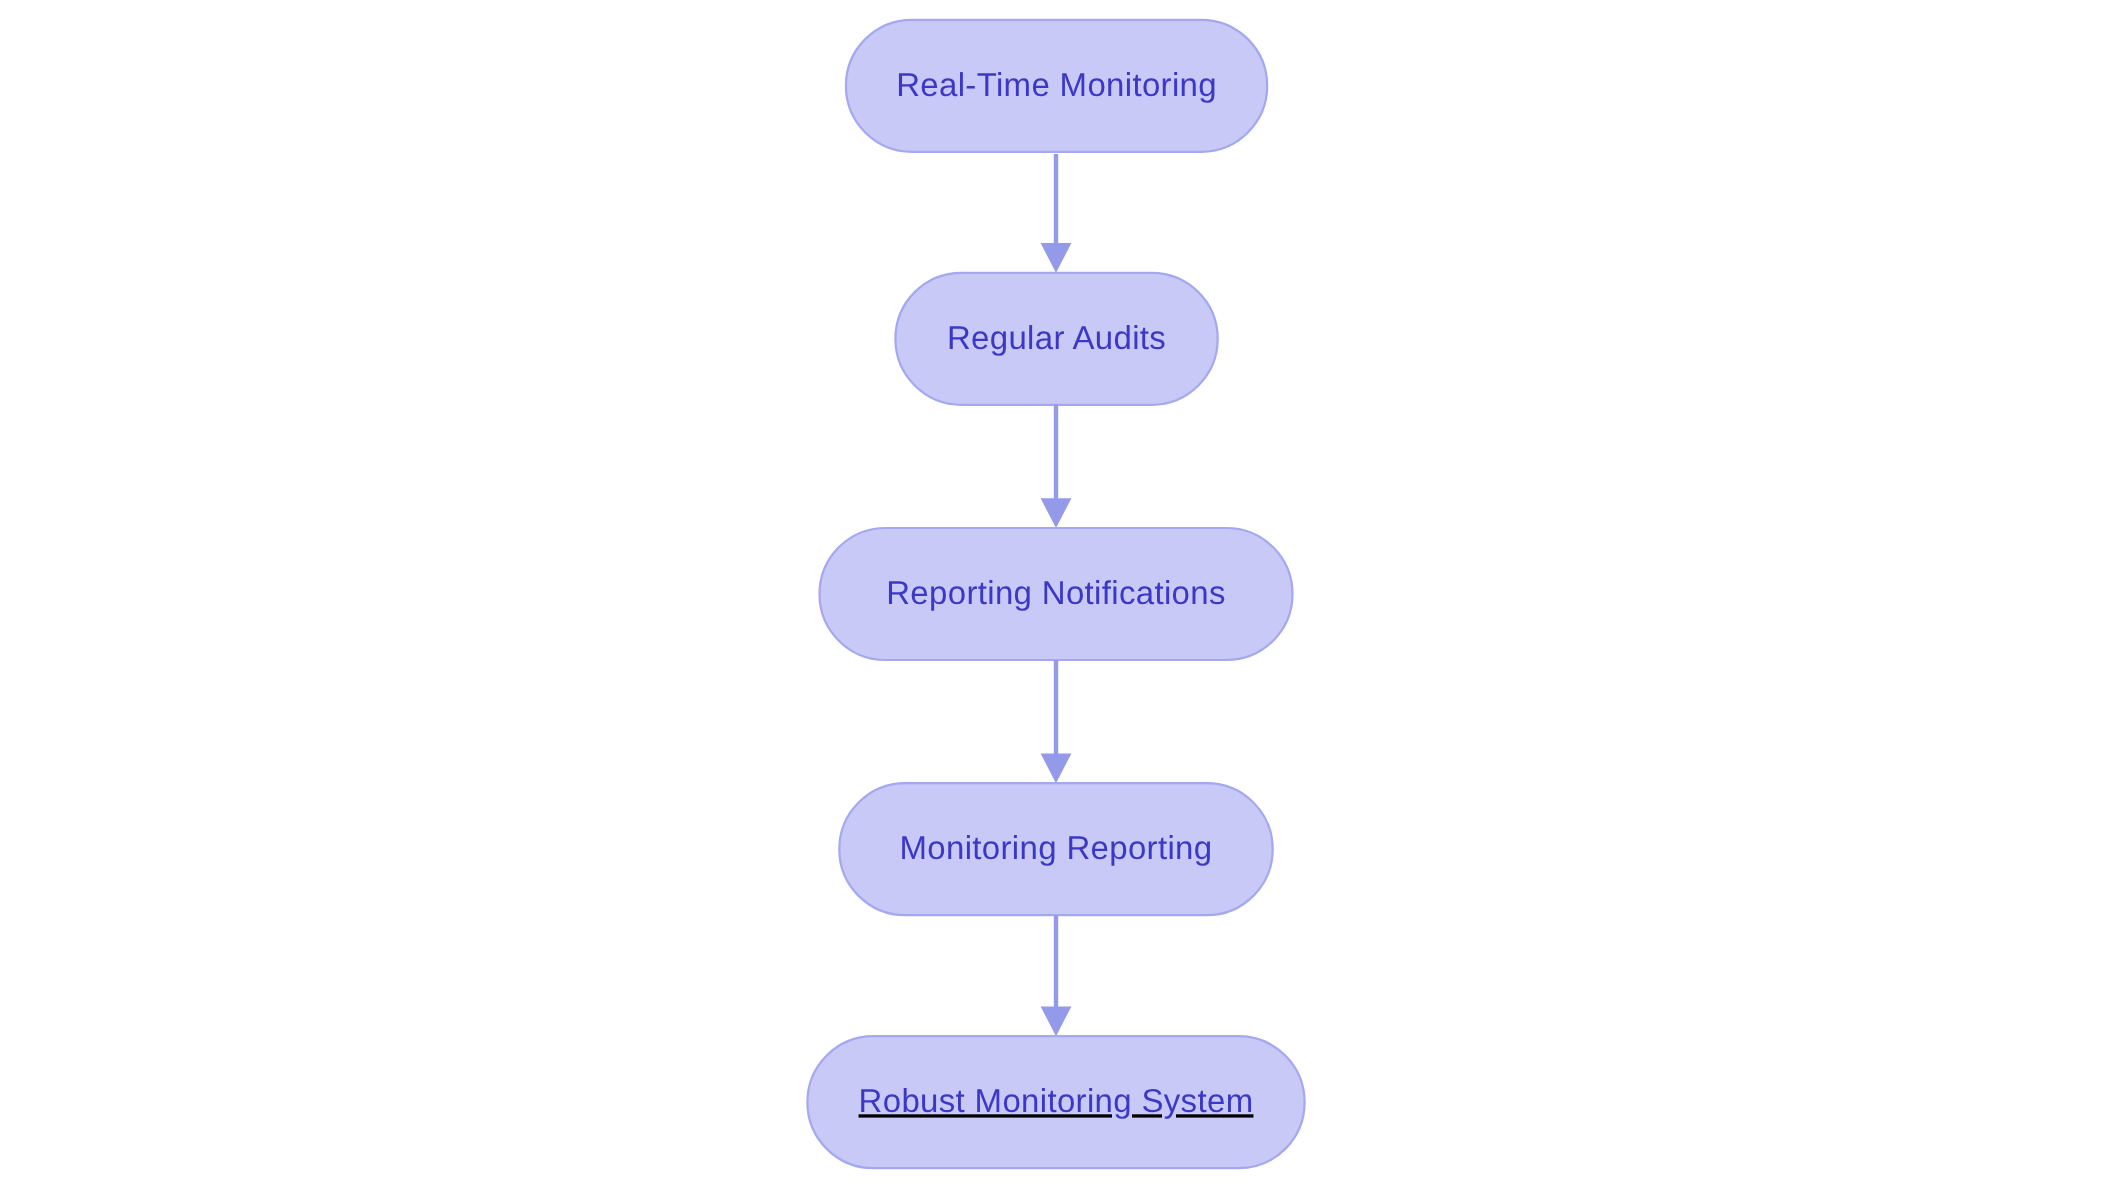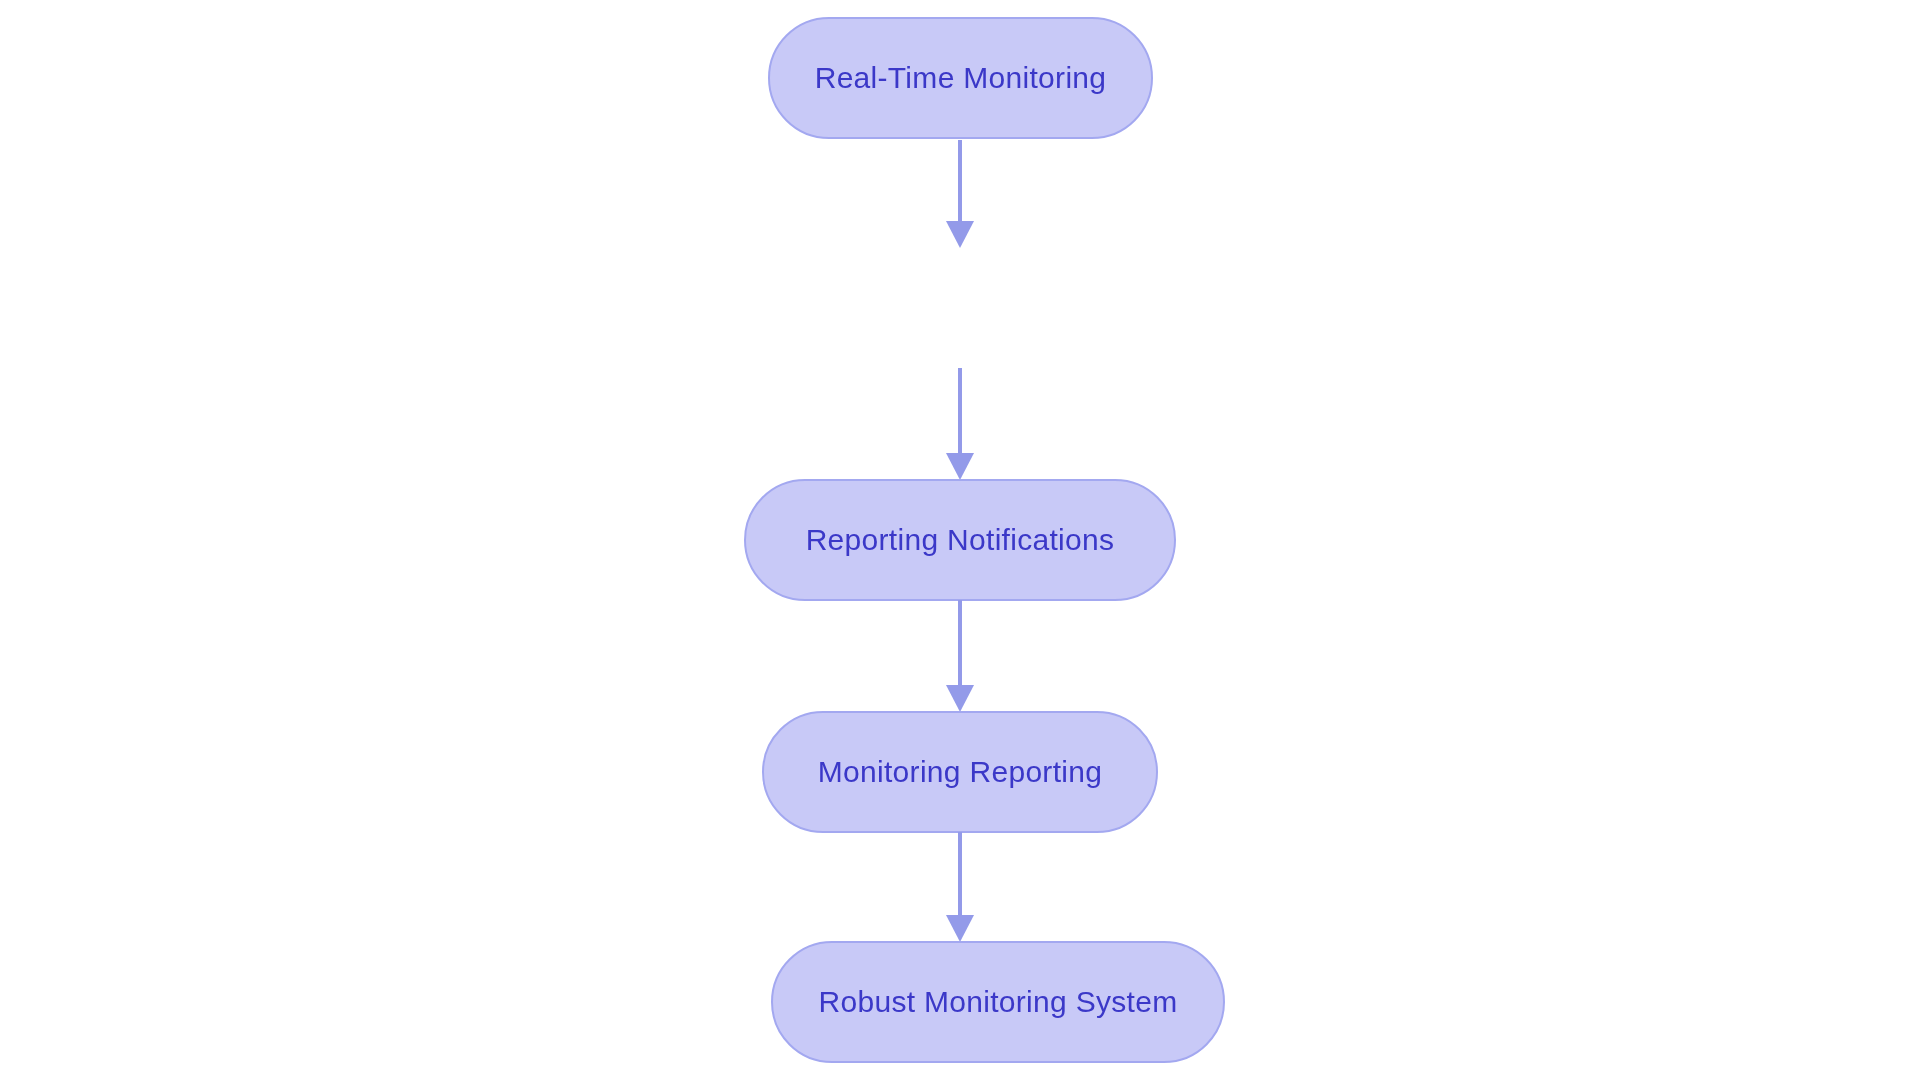--- a/index.html
+++ b/index.html
@@ -35,21 +35,21 @@
     color: var(--text-color);
     font-size: 30px;
     font-weight: 500;
     letter-spacing: 0.3px;
     white-space: nowrap;
   }
   .n1 { left: 768px; top: 17px;  width: 385px; }
   .n2 { left: 813px; top: 247px; width: 295px; }
   .n3 { left: 744px; top: 479px; width: 432px; }
   .n4 { left: 762px; top: 711px; width: 396px; }
-  .n5 { left: 771px; top: 941px; width: 454px; }
+  .n5 { left: 733px; top: 941px; width: 454px; text-decoration: underline; }
 
   .arrow {
     position: absolute;
     left: 946px;
     width: 28px;
   }
   .a1 { top: 140px; height: 108px; }
   .a2 { top: 368px; height: 112px; }
   .a3 { top: 600px; height: 112px; }
   .a4 { top: 832px; height: 110px; }
@@ -79,20 +79,23 @@
 
   <div class="node n1">
     <span>Real-Time Monitoring</span>
   </div>
 
   <div class="arrow a1">
     <div class="line"></div>
     <div class="head"></div>
   </div>
 
+  <div class="node n2">
+    <span>Regular Audits</span>
+  </div>
 
   <div class="arrow a2">
     <div class="line"></div>
     <div class="head"></div>
   </div>
 
   <div class="node n3">
     <span>Reporting Notifications</span>
   </div>
 

